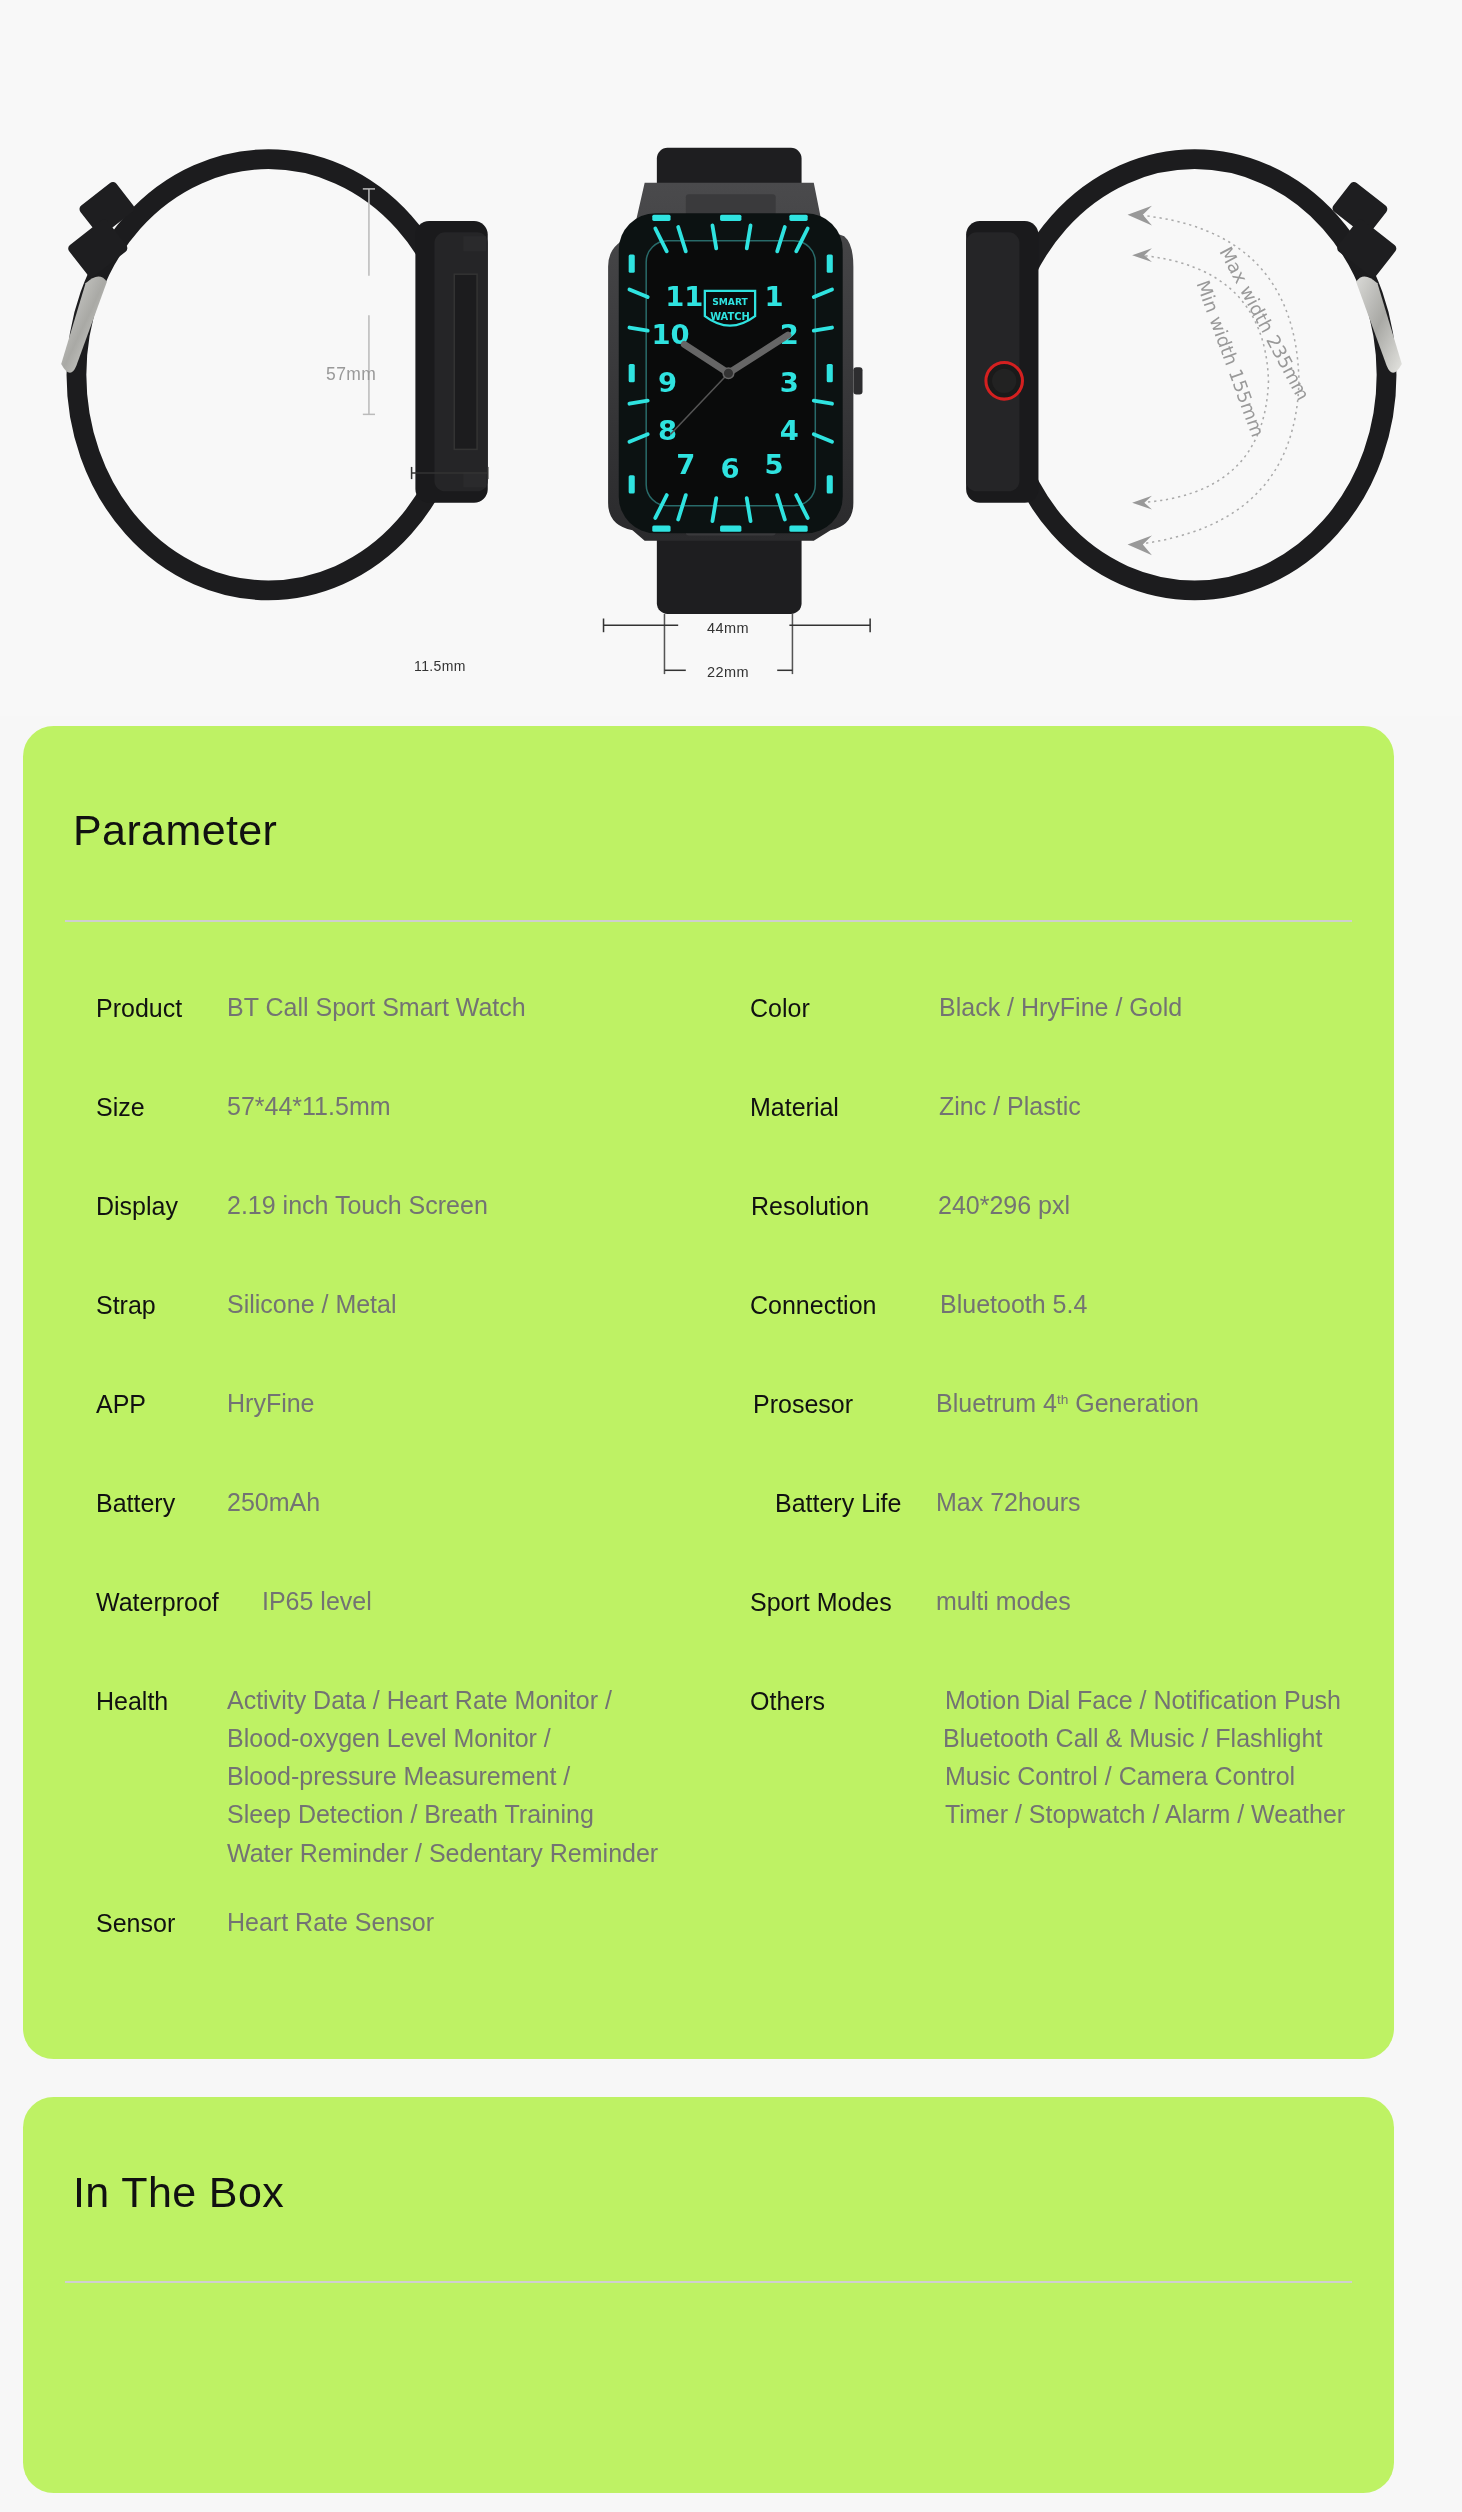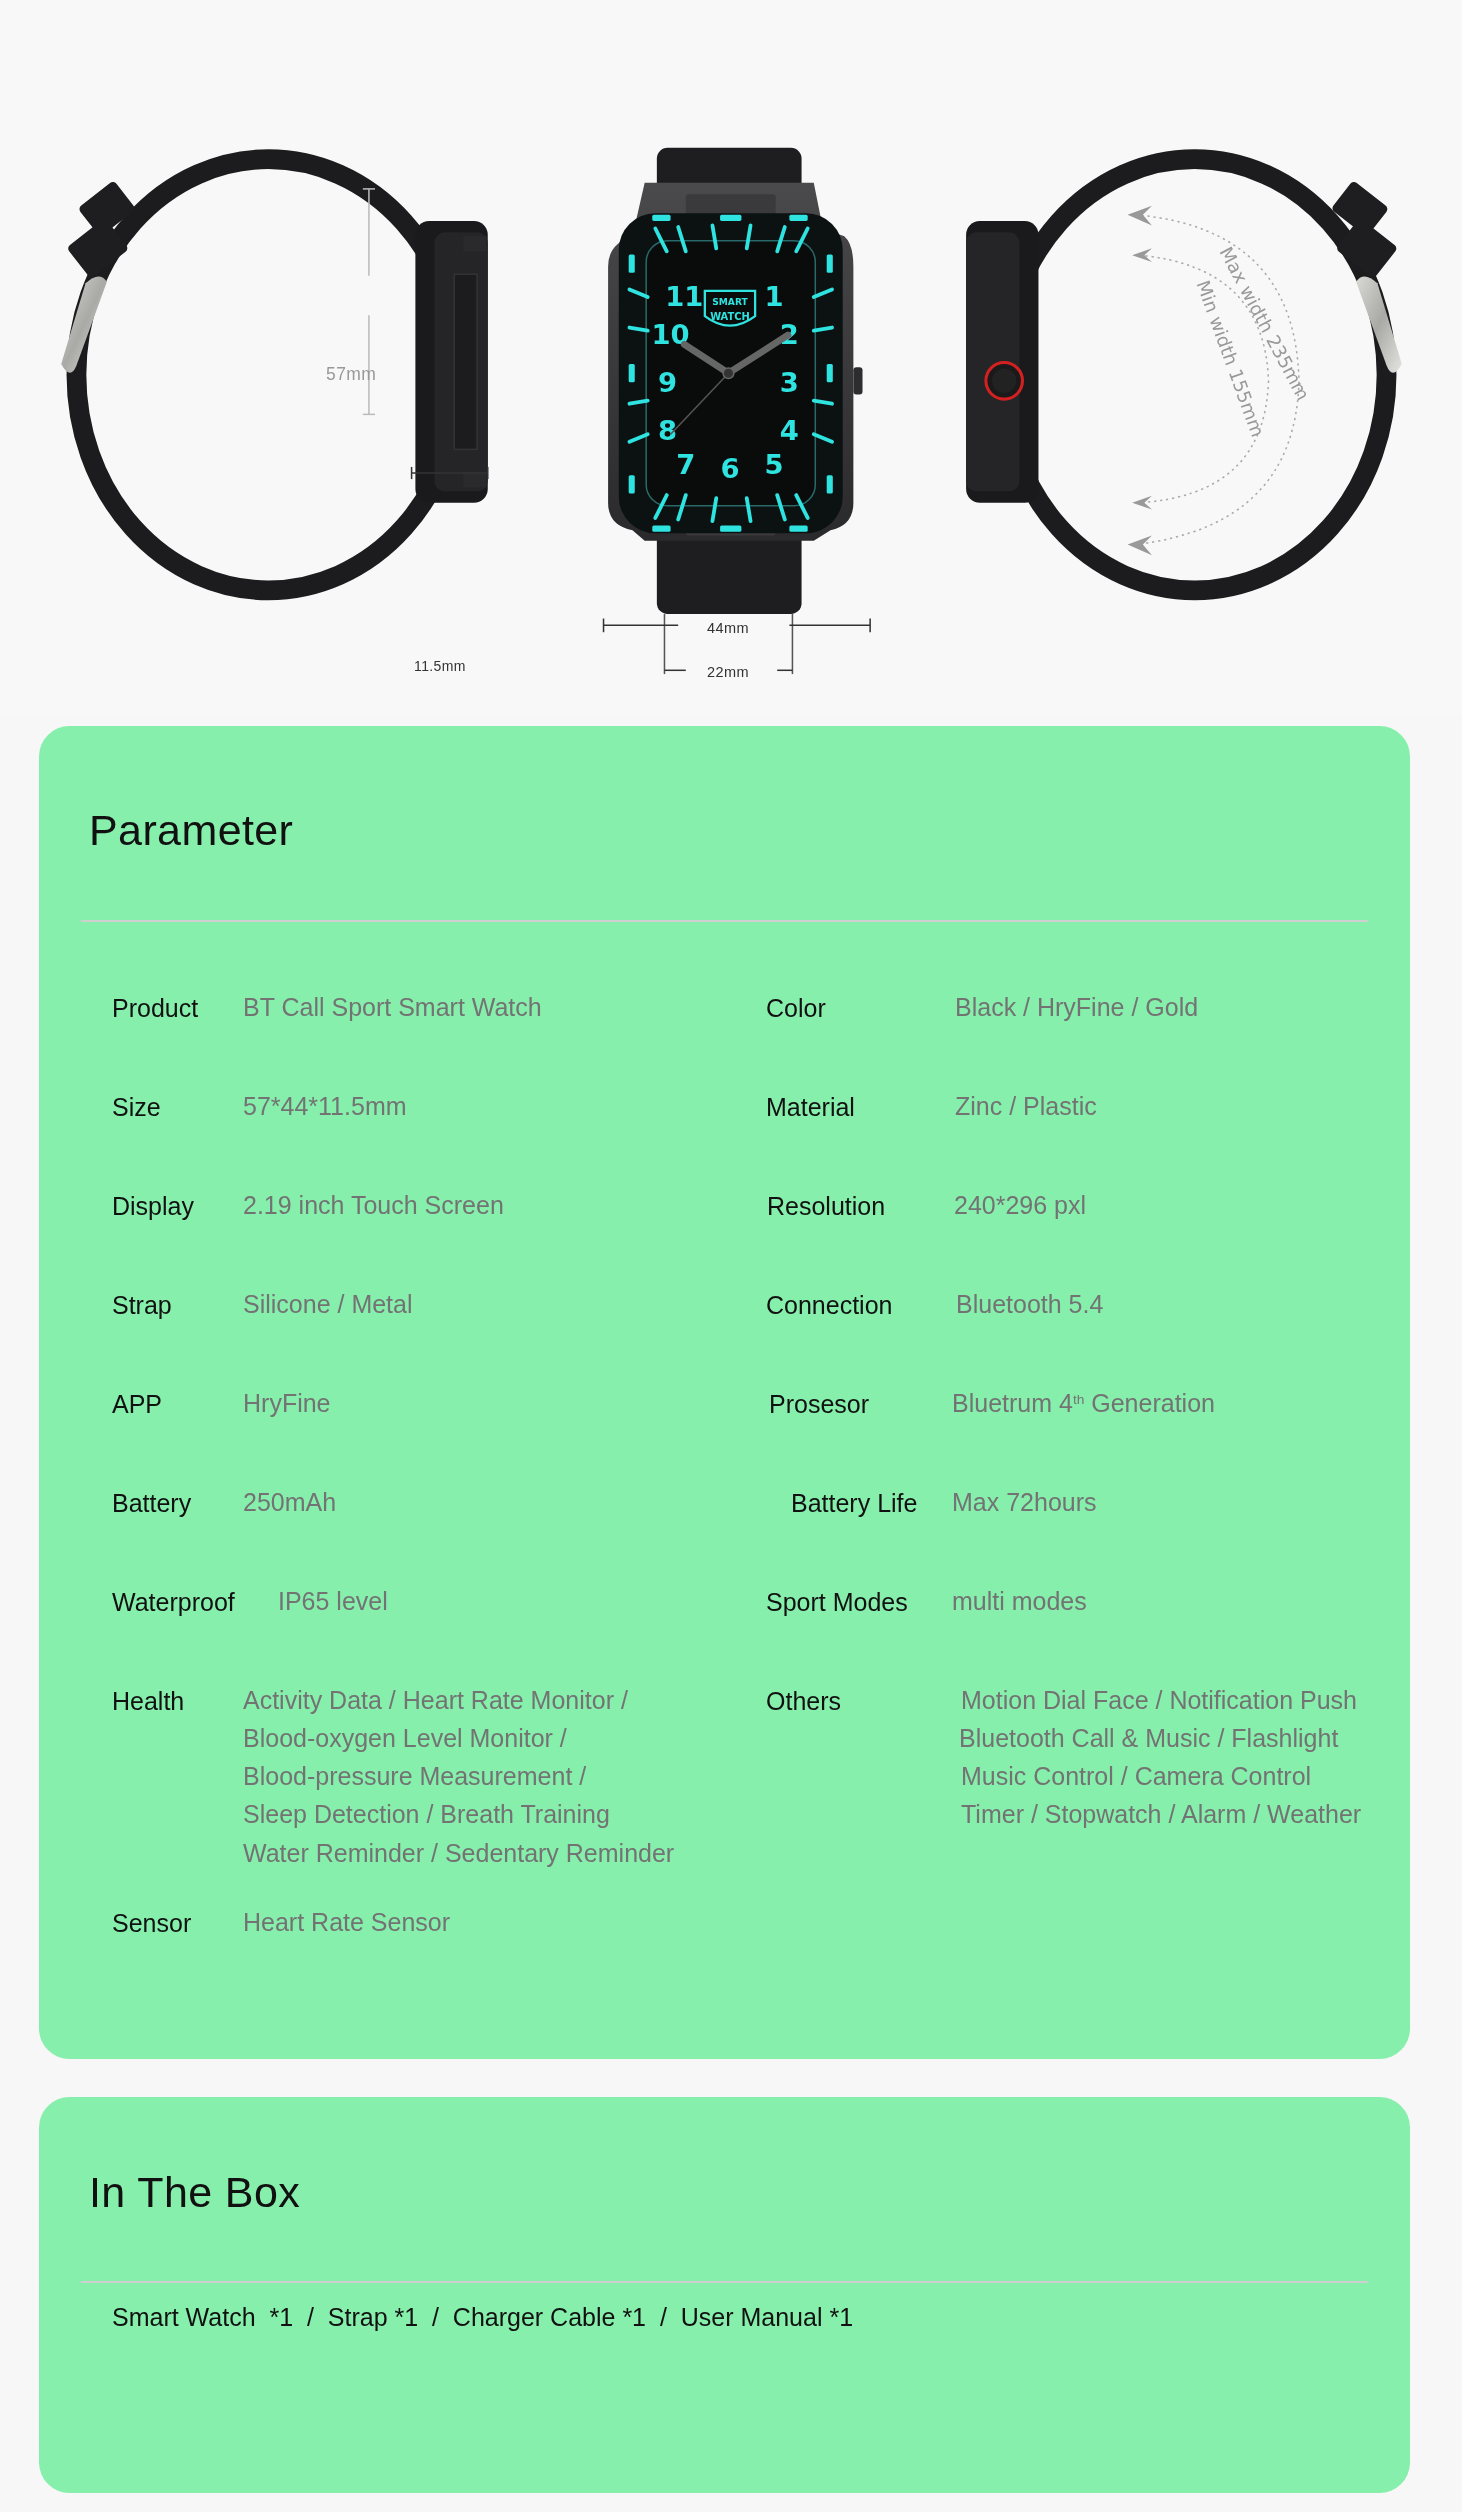--- a/index.html
+++ b/index.html
@@ -7,21 +7,21 @@
   body { position: relative; height: 2512px; font-family: "Liberation Sans", "DejaVu Sans", sans-serif; color: #111; overflow: hidden; }
 
   
   .hero { position: absolute; left: 0; top: 0; width: 1463px; height: 716px; background: #f8f8f8; }
   .hero svg { position: absolute; left: 0; top: 0; }
   .dim-label { position: absolute; font-size: 17.5px; color: #999; letter-spacing: 0.4px; }
   .dim-label.dark { color: #333; font-size: 14px; }
   .dim-label.small { color: #333; font-size: 14.5px; }
 
   
-  .card { position: absolute; left: 39px; width: 1371px; background: #86efac; border-radius: 30.5px; }
+  .card { position: absolute; left: 23px; width: 1371px; background: #bef264; border-radius: 30.5px; }
   .card-param { top: 726px; height: 1333px; }
   .card-box { top: 2097px; height: 396px; }
   .card-title { position: absolute; left: 50px; font-size: 43px; font-weight: 400; color: #111; letter-spacing: 0.4px; }
   .card-divider { position: absolute; left: 42px; width: 1287px; height: 1.5px; background: #cfcfcf; }
 
   .spec-label { position: absolute; font-size: 25px; color: #111; white-space: nowrap; }
   .spec-value { position: absolute; font-size: 25px; color: #737373; white-space: nowrap; line-height: 38px; }
   .spec-value sup { font-size: 13.7px; vertical-align: top; position: relative; top: -3px; }
 
   .box-items { position: absolute; left: 73px; top: 206px; font-size: 25px; color: #111; white-space: pre; }
@@ -224,15 +224,14 @@
     <span class="spec-value" style="left:922px; top:1069px;">Timer / Stopwatch / Alarm / Weather</span>
   </div>
 
   <span class="spec-label" style="left:73px; top:1183px;">Sensor</span>
   <span class="spec-value" style="left:204px; top:1177px;">Heart Rate Sensor</span>
 </section>
 
 <section class="card card-box">
   <h2 class="card-title" style="top:71px;">In The Box</h2>
   <div class="card-divider" style="top:184px;"></div>
-  <div class="box-items">Smart Watch  *1  /  Strap *1  /  Charger Cable *1  /  User Manual *1</div>
 </section>
 
 
 </body></html>

